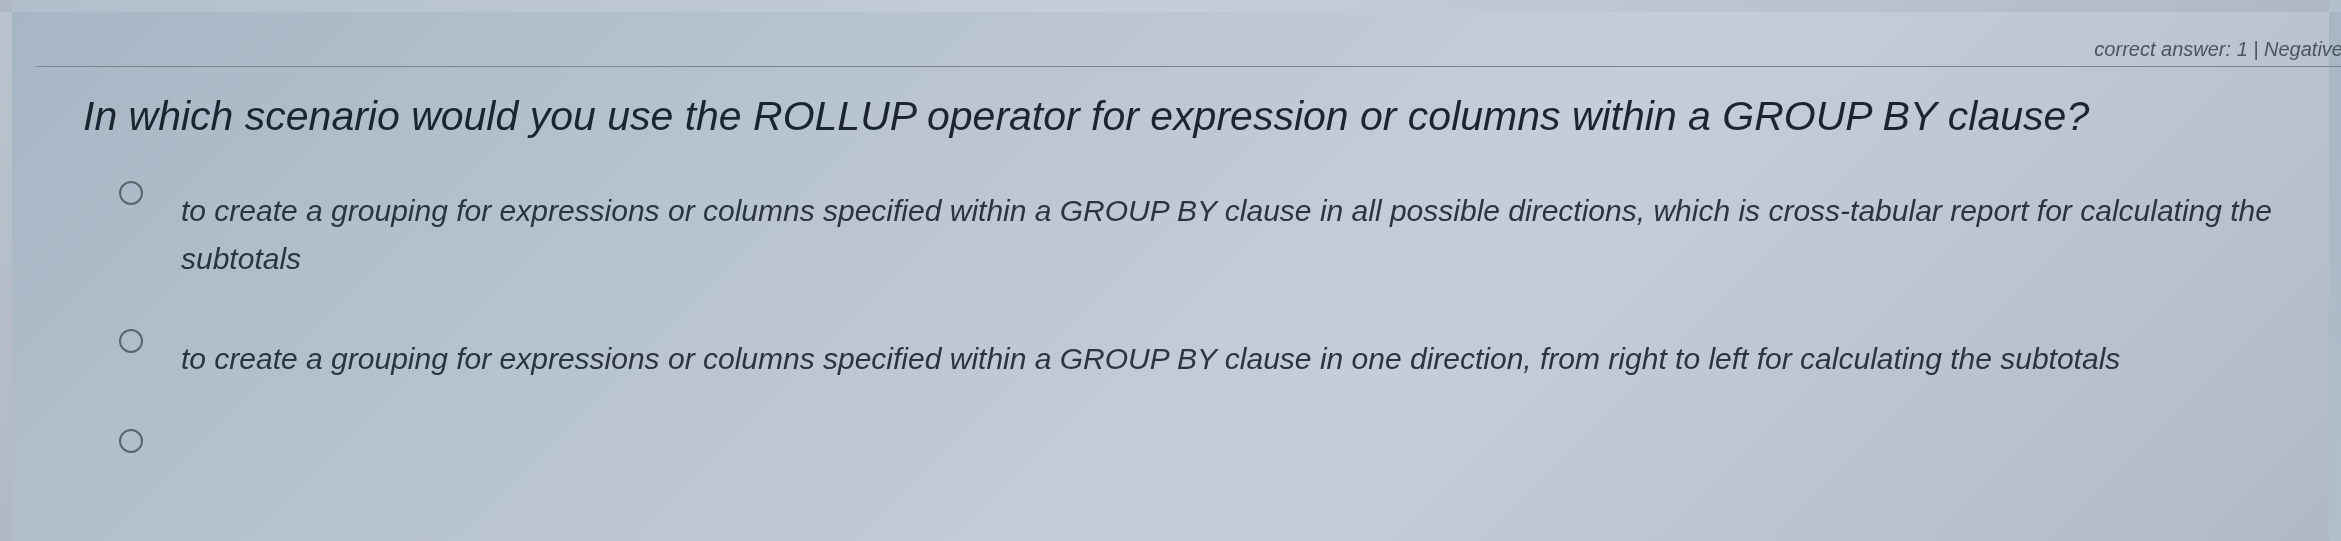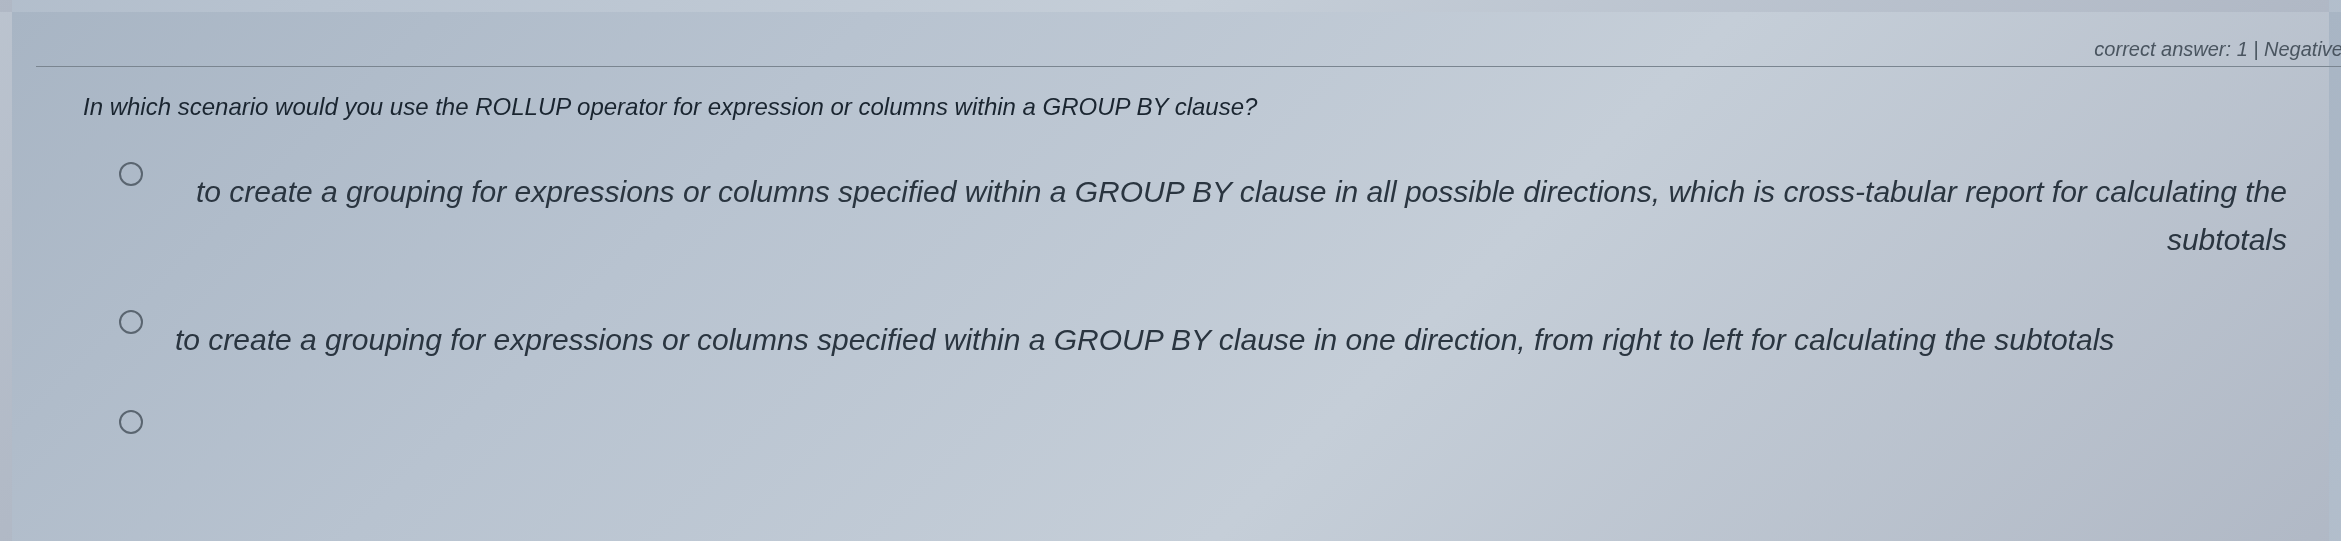--- a/index.html
+++ b/index.html
@@ -30,34 +30,33 @@
       top: 30px;
       left: 0;
       right: 0;
       height: 1px;
       background: #7a8590;
     }
     .question-container {
       padding: 45px 30px 20px 35px;
     }
     .question-text {
-      font-size: 24px;
+      font-size: 41px;
       color: #1a2530;
       margin-bottom: 35px;
       font-weight: 400;
     }
     .options {
       padding-left: 12px;
     }
     .option {
       display: flex;
       align-items: flex-start;
       margin-bottom: 28px;
-      gap: 8px;
-      text-align: right;
+      gap: 14px;
     }
     .radio {
       flex-shrink: 0;
       width: 24px;
       height: 24px;
       border: 2px solid #5a6570;
       border-radius: 50%;
       margin-top: 6px;
       background: transparent;
     }

